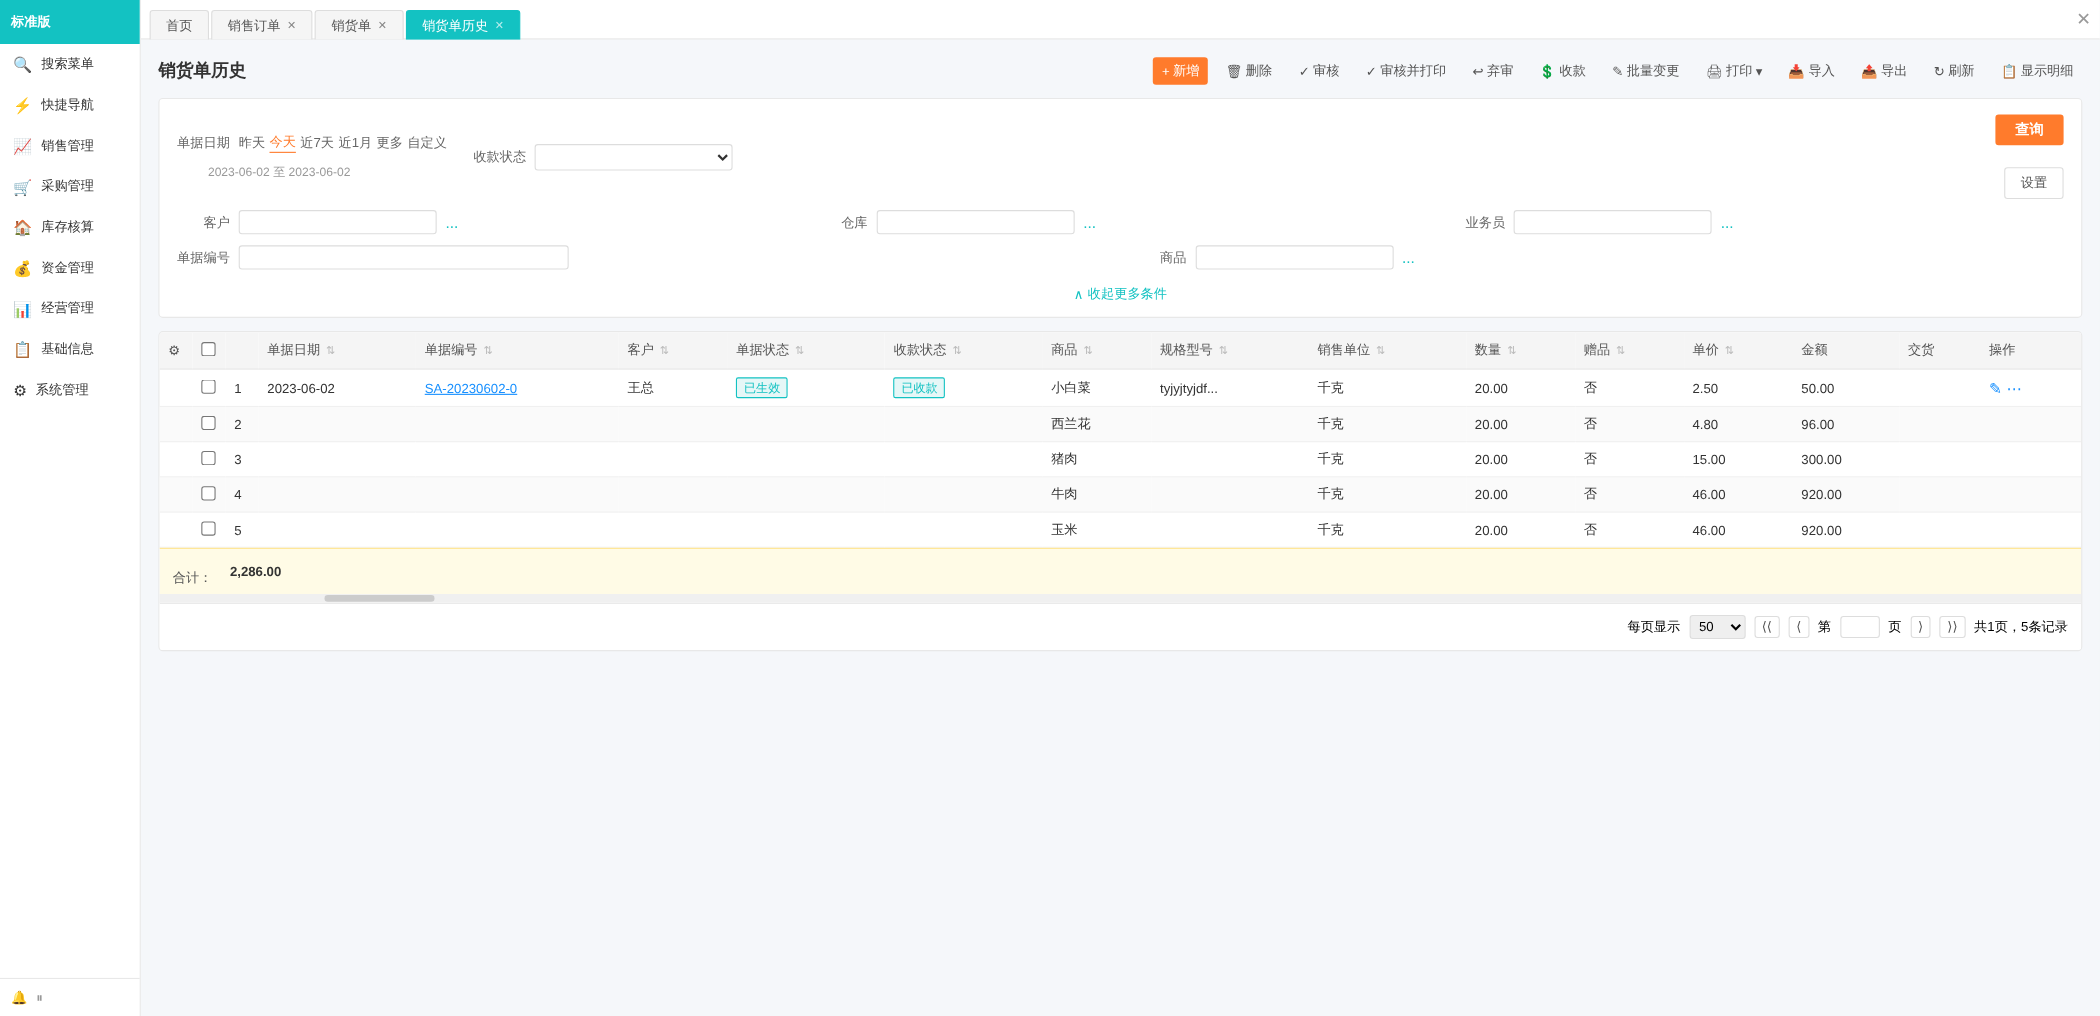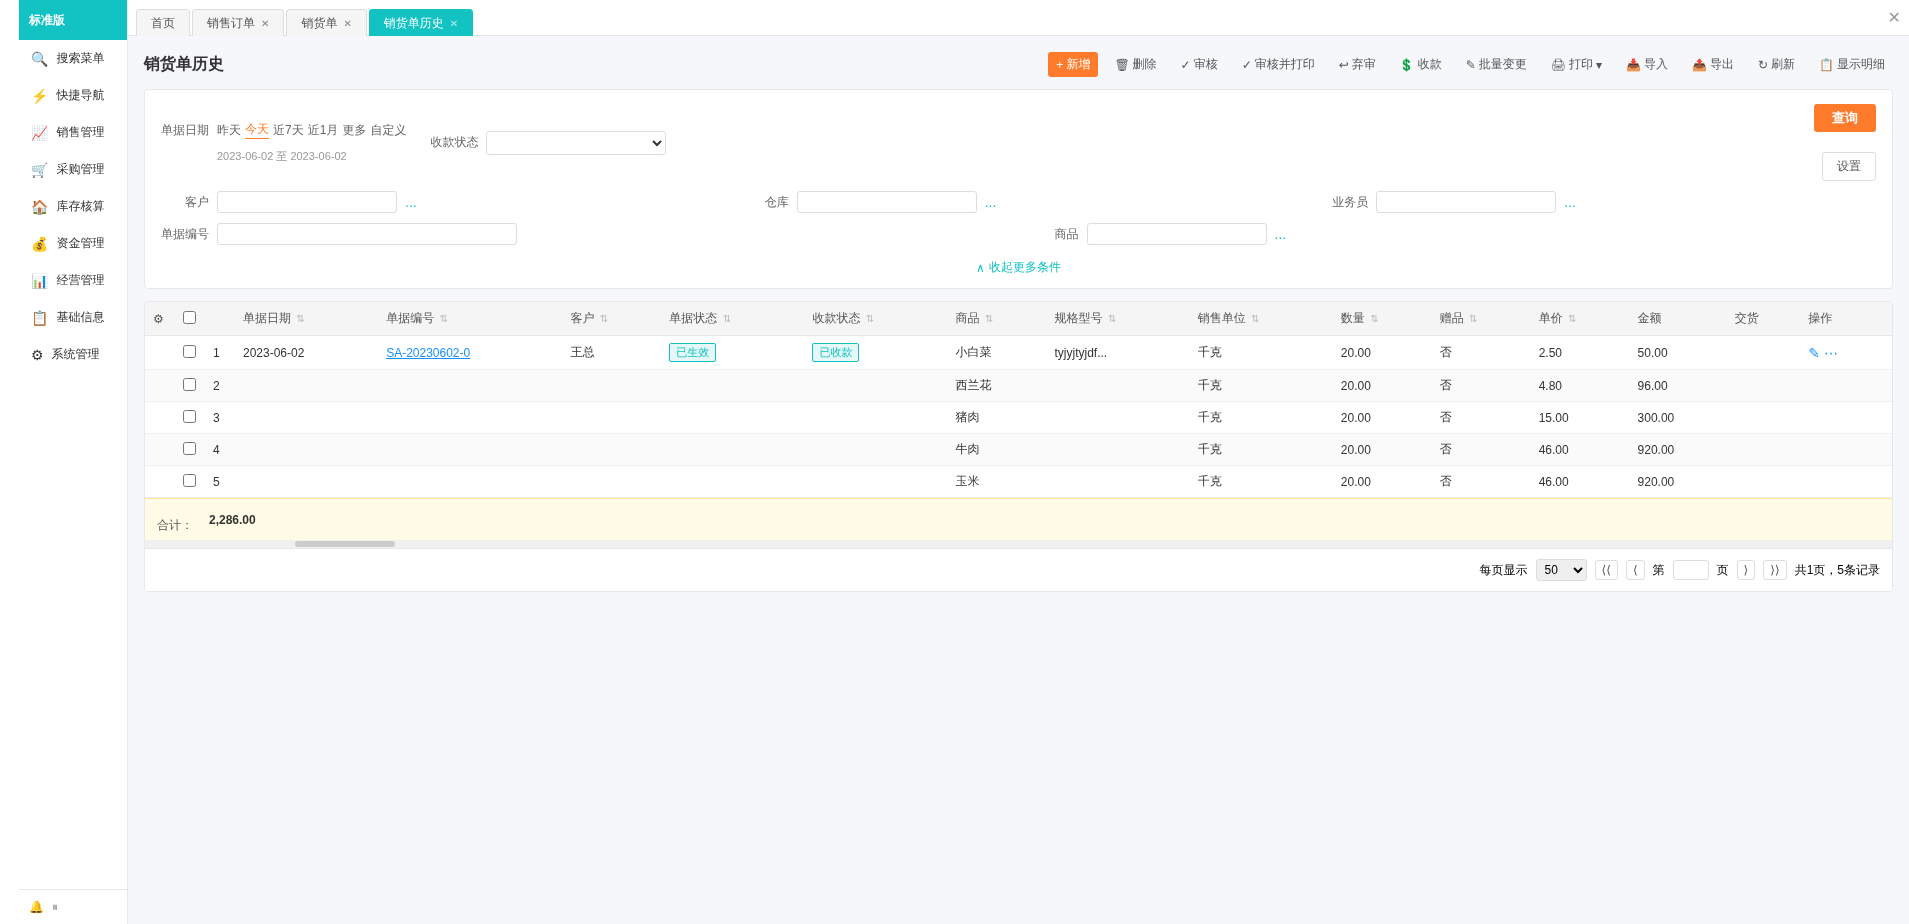--- a/index.html
+++ b/index.html
@@ -7,21 +7,20 @@
 
     
     .sidebar {
       width: 128px;
       background: #fff;
       border-right: 1px solid #e8e8e8;
       display: flex;
       flex-direction: column;
       flex-shrink: 0;
       height: 100%;
-      padding-left: 19px;
     }
     .sidebar-logo {
       height: 40px;
       background: #13c2c2;
       display: flex;
       align-items: center;
       padding: 0 10px;
       color: #fff;
       font-size: 13px;
       font-weight: bold;
@@ -450,21 +449,21 @@
             <span class="filter-label">单据日期</span>
             <div class="date-shortcuts">
               <span>昨天</span>
               <span class="active-date">今天</span>
               <span>近7天</span>
               <span>近1月</span>
               <span>更多</span>
               <span>自定义</span>
             </div>
           </div>
-          <div class="date-range-text" style="margin-left:56px;">2023-06-02 至 2023-06-02</div>
+          <div class="date-range-text" style="margin-left:28px;">2023-06-02 至 2023-06-02</div>
         </div>
         <div class="filter-group">
           <span class="filter-label">收款状态</span>
           <select class="filter-select">
             <option></option>
           </select>
         </div>
         <div style="display:flex; flex-direction:column; gap:20px; align-items:flex-end;">
           <button class="filter-query-btn">查询</button>
           <button class="filter-set-btn">设置</button>

